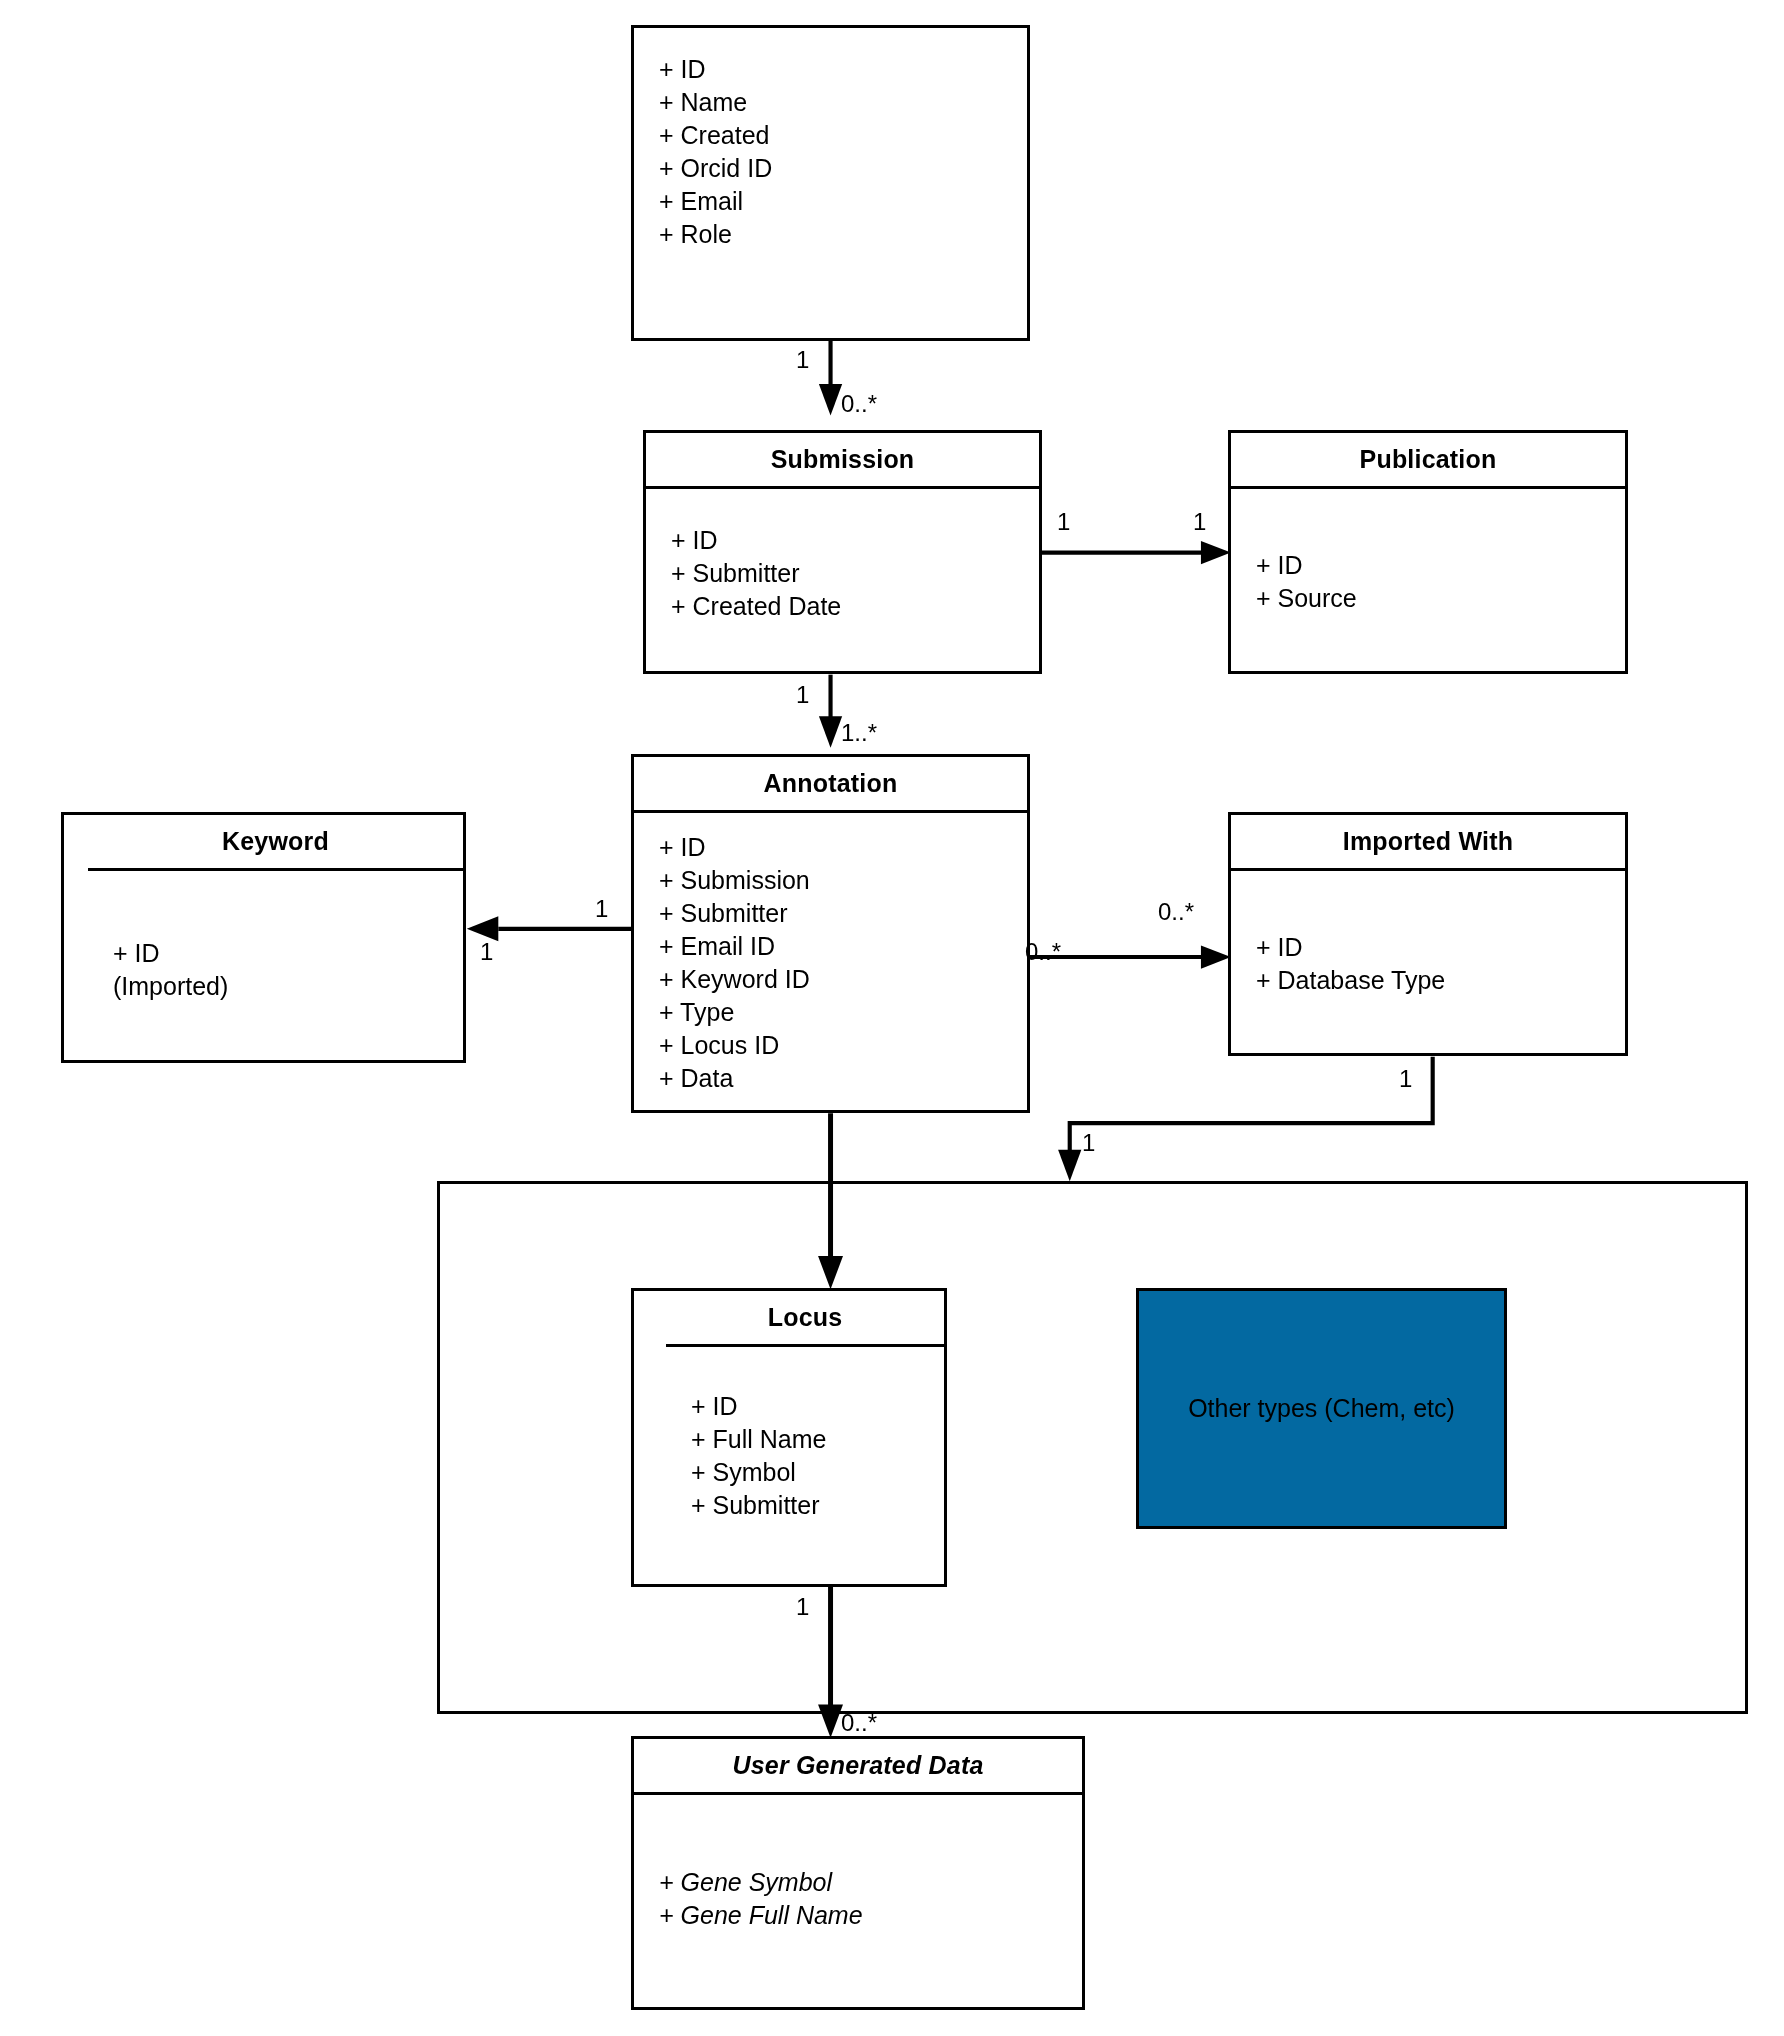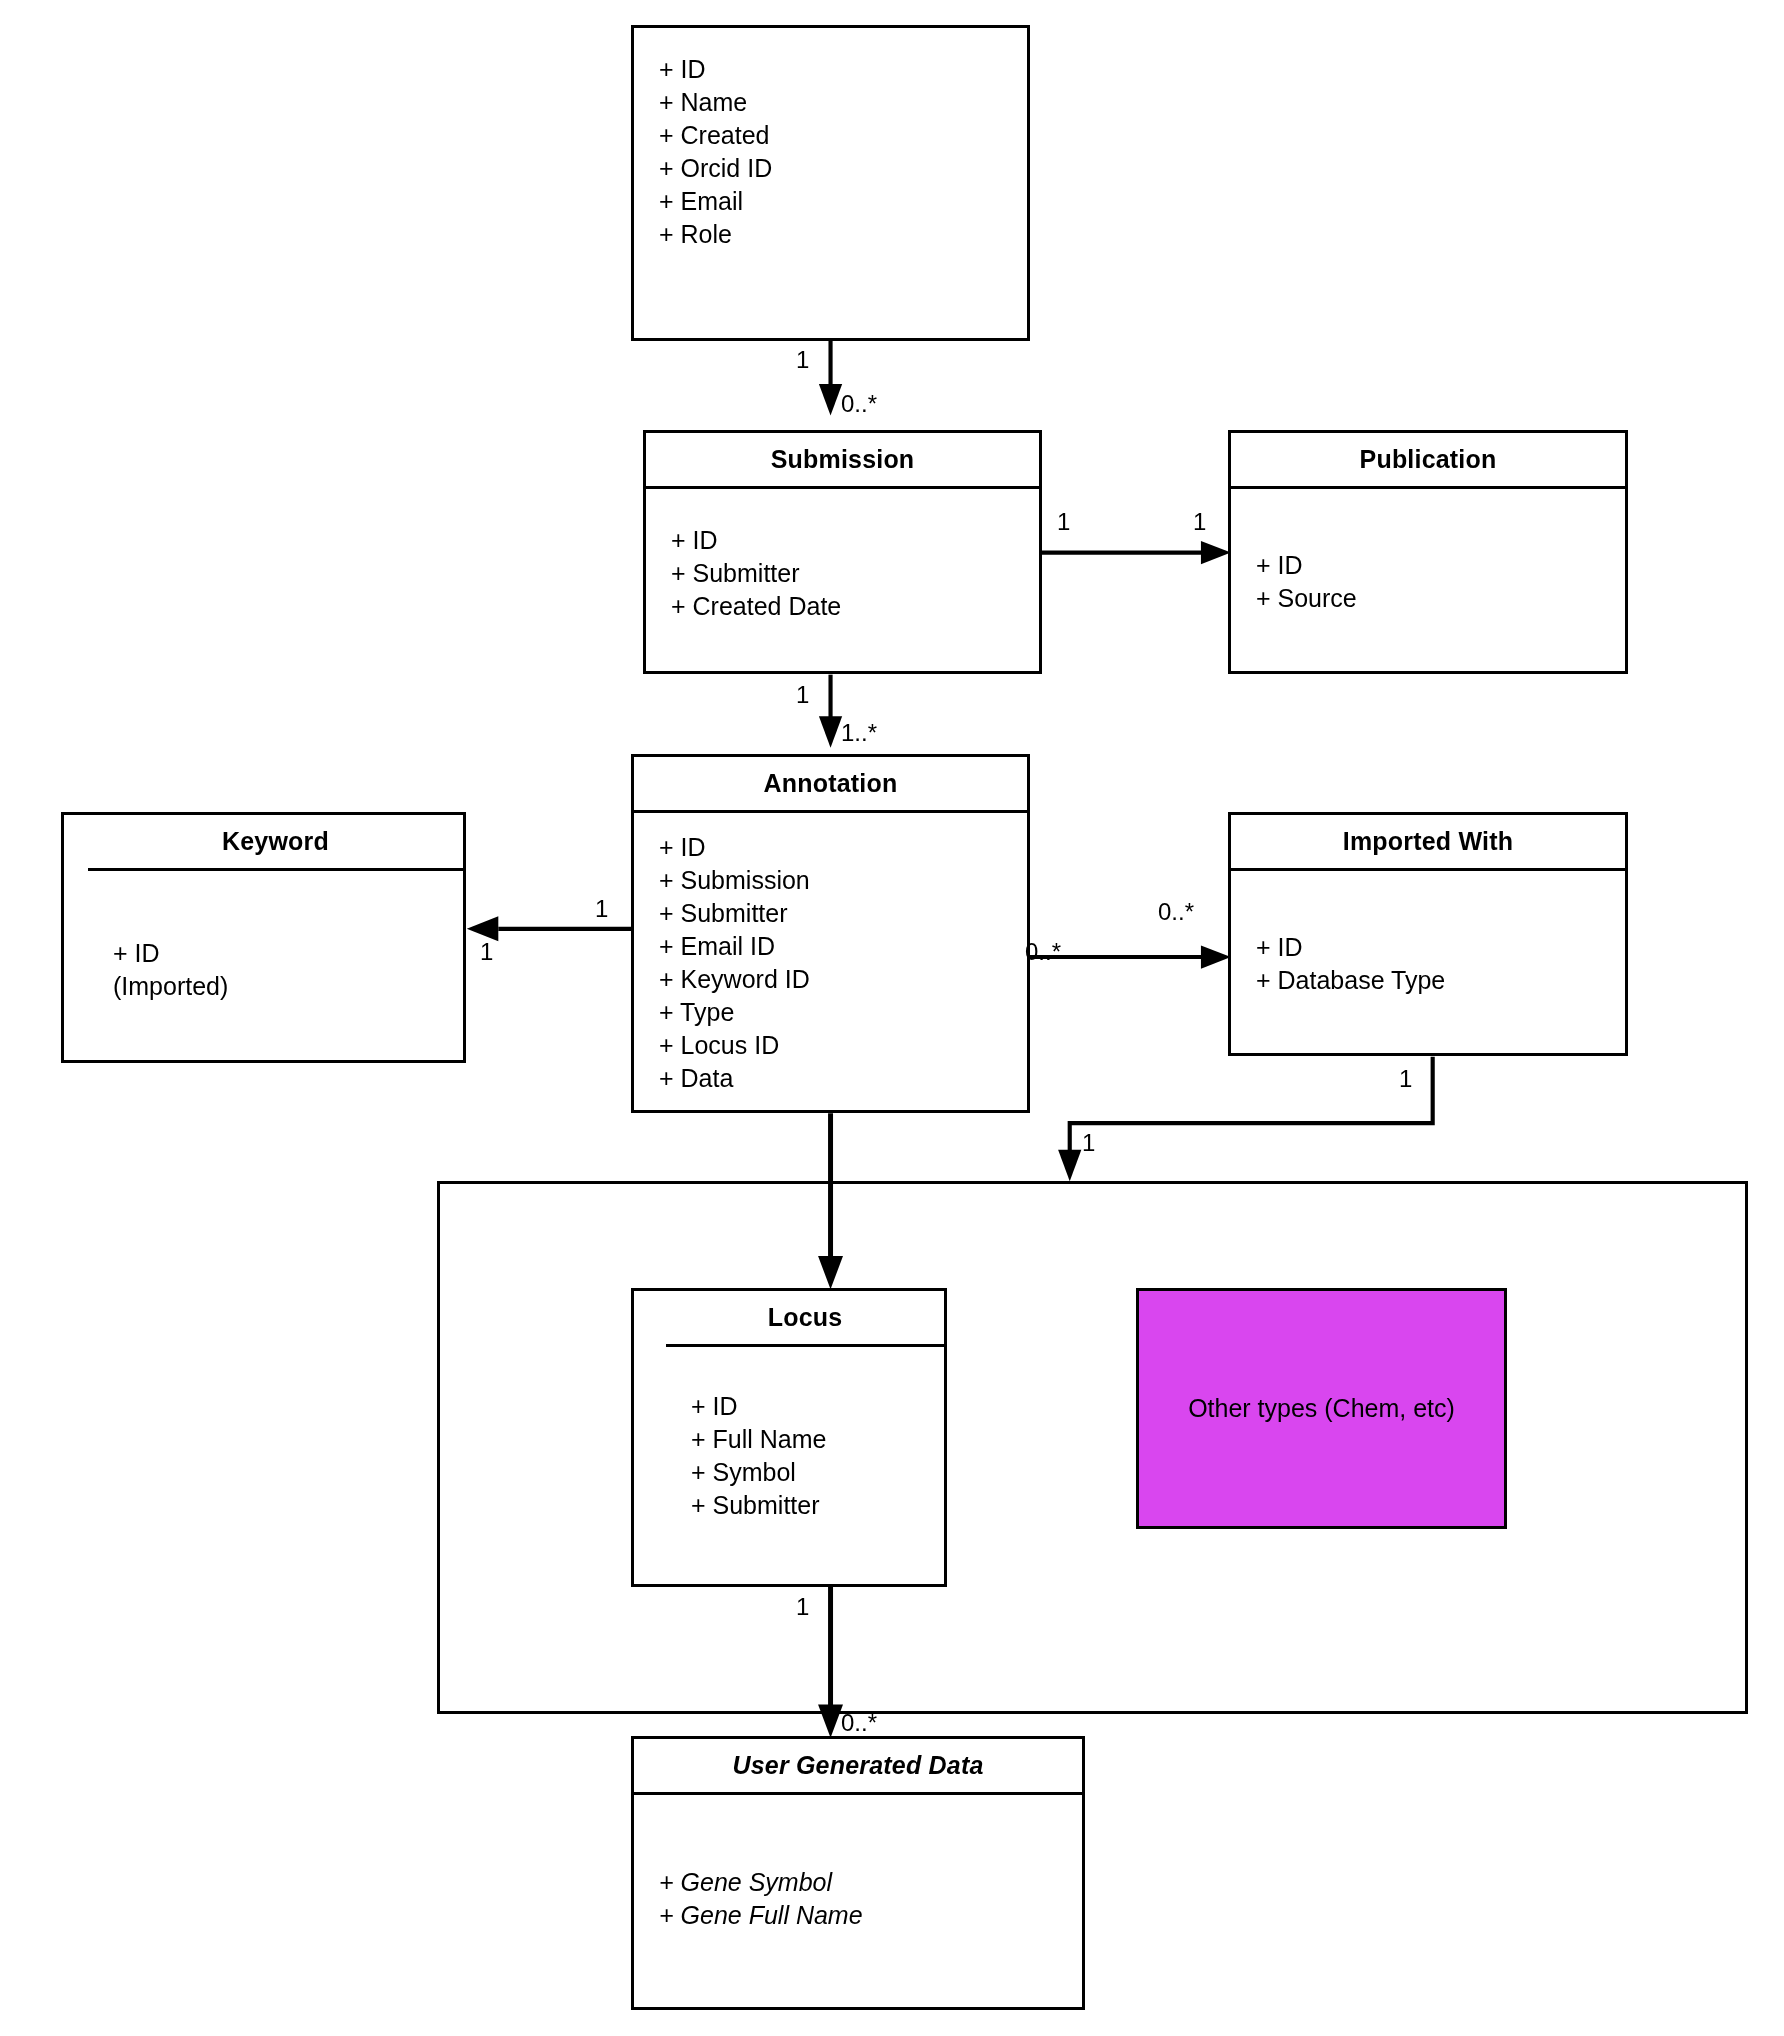--- a/index.html
+++ b/index.html
@@ -47,21 +47,21 @@
   .uml-attr {
     font-size: 25px;
     line-height: 33px;
     color: #000000;
     white-space: pre;
   }
   .plain-box {
     position: absolute;
     box-sizing: border-box;
     border: 3.3px solid #000000;
-    background: #d946ef;
+    background: #0369a1;
     display: flex;
     align-items: center;
     justify-content: center;
     text-align: right;
   }
   .plain-label {
     font-size: 25px;
     color: #000000;
   }
   .group-box {

